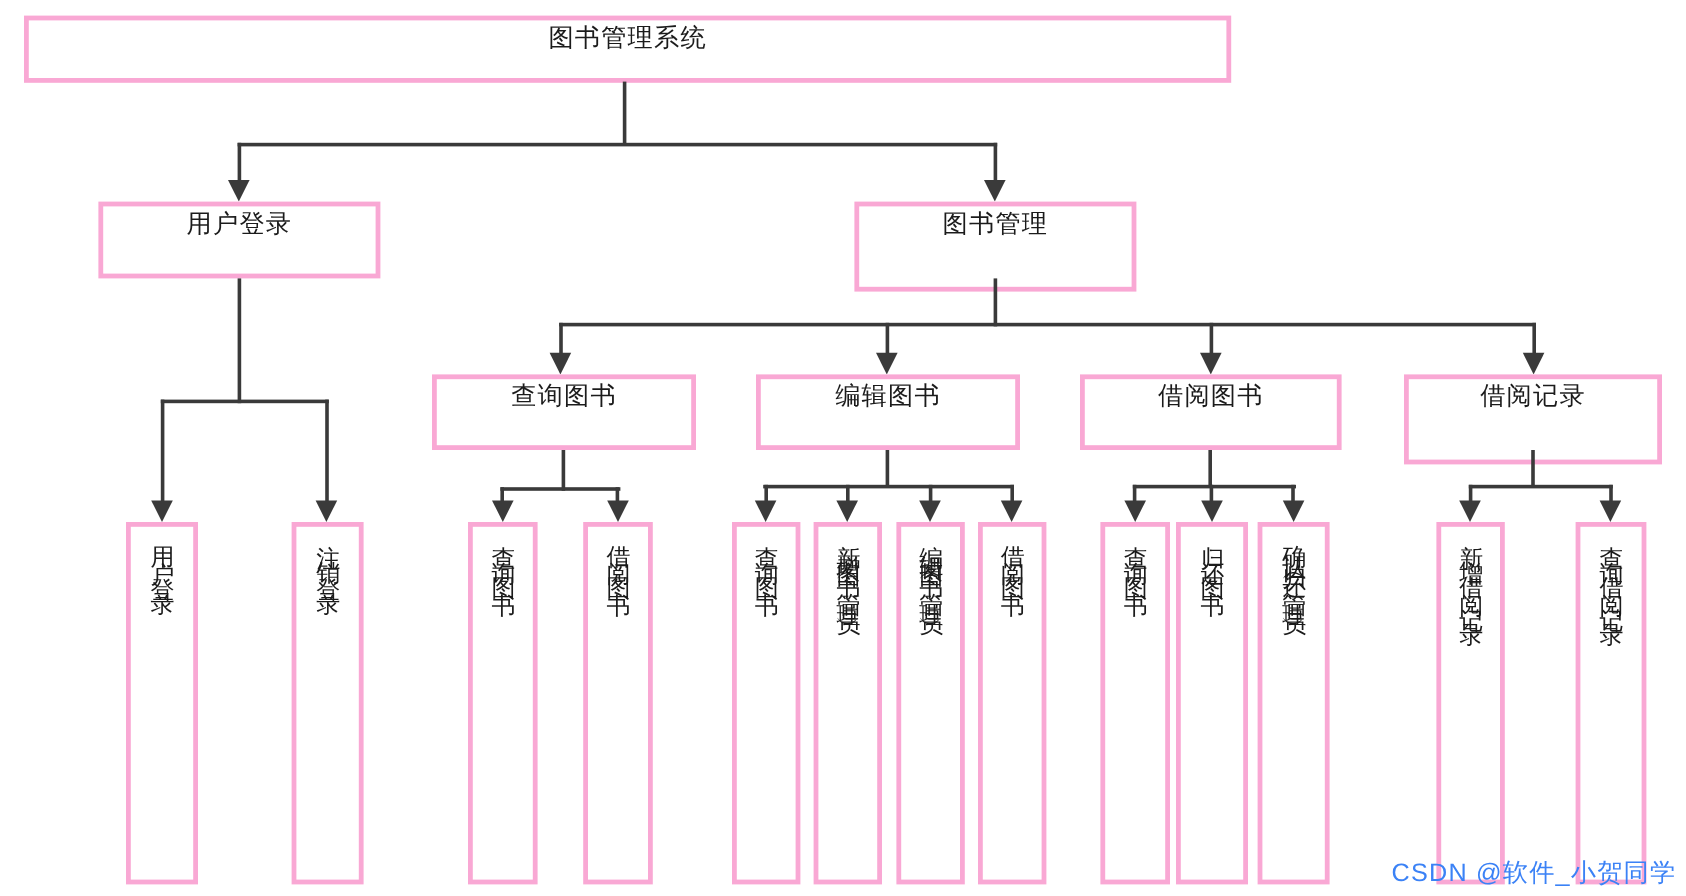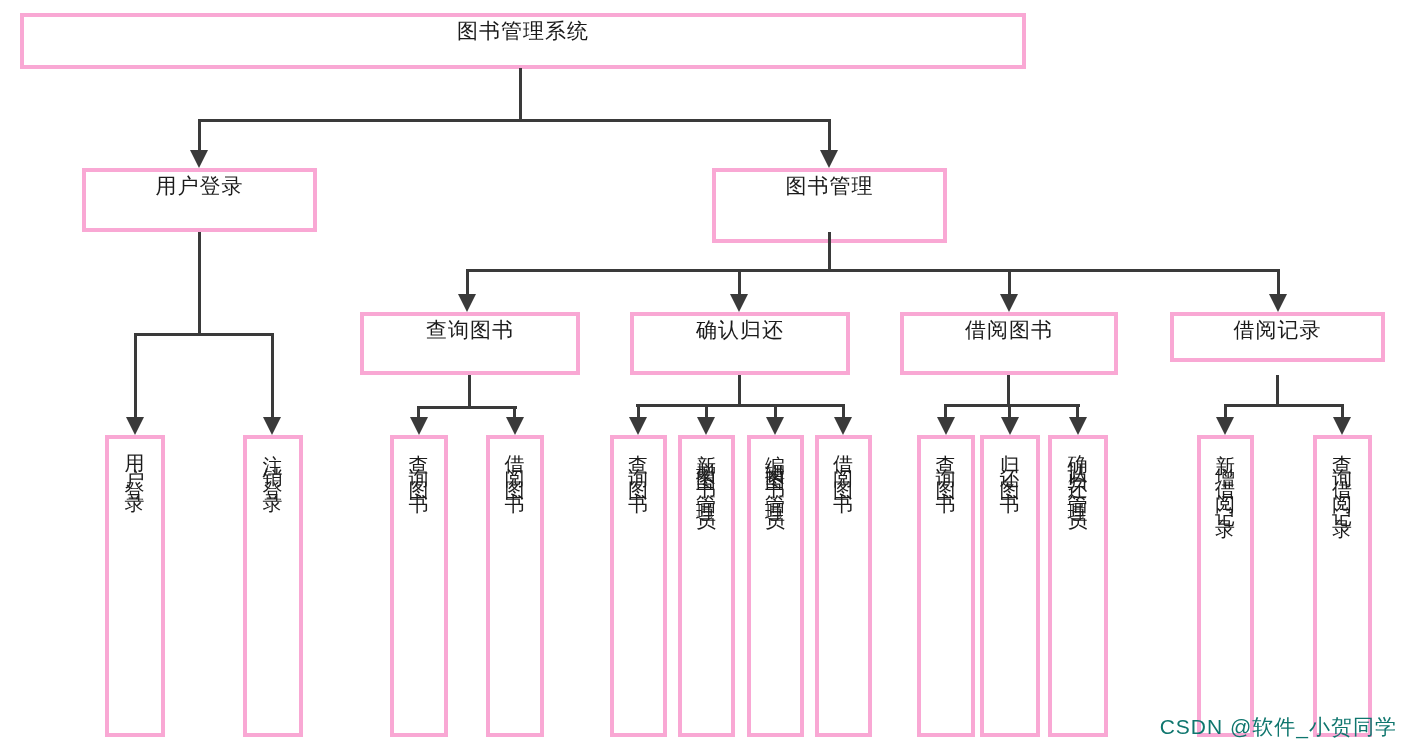--- a/index.html
+++ b/index.html
@@ -21,21 +21,21 @@
   .line{position:absolute;background:#3a3a3a;}
   .line.v{width:3px;}
   .line.h{height:3px;}
   .arrow{
     position:absolute;width:0;height:0;
     border-left:9px solid transparent;border-right:9px solid transparent;
     border-top:18px solid #3a3a3a;
   }
   .watermark{
     position:absolute;right:8px;bottom:6px;
-    font-size:21px;color:#0f766e;letter-spacing:1px;white-space:nowrap;
+    font-size:21px;color:#3b82f6;letter-spacing:1px;white-space:nowrap;
   }
 </style>
 </head>
 <body>
 
 <div class="stage">
 
   <div class="box" style="left:20px;top:13px;width:1006px;height:56px">
     <span class="hlabel">图书管理系统</span>
   </div>
@@ -62,26 +62,26 @@
   <div class="arrow" style="left:730px;top:294px"></div>
   <div class="line v" style="left:1008px;top:269px;height:28px"></div>
   <div class="arrow" style="left:1000px;top:294px"></div>
   <div class="line v" style="left:1277px;top:269px;height:28px"></div>
   <div class="arrow" style="left:1269px;top:294px"></div>
 
   <div class="box" style="left:360px;top:312px;width:220px;height:63px">
     <span class="hlabel">查询图书</span>
   </div>
   <div class="box" style="left:630px;top:312px;width:220px;height:63px">
-    <span class="hlabel">确认归还</span>
+    <span class="hlabel">编辑图书</span>
   </div>
   <div class="box" style="left:900px;top:312px;width:218px;height:63px">
     <span class="hlabel">借阅图书</span>
   </div>
-  <div class="box" style="left:1170px;top:312px;width:215px;height:50px">
+  <div class="box" style="left:1170px;top:312px;width:215px;height:75px">
     <span class="hlabel">借阅记录</span>
   </div>
 
   <div class="line v" style="left:198px;top:232px;height:104px"></div>
   <div class="line h" style="left:134px;top:333px;width:140px"></div>
   <div class="line v" style="left:134px;top:333px;height:86px"></div>
   <div class="arrow" style="left:126px;top:417px"></div>
   <div class="line v" style="left:271px;top:333px;height:86px"></div>
   <div class="arrow" style="left:263px;top:417px"></div>
 

